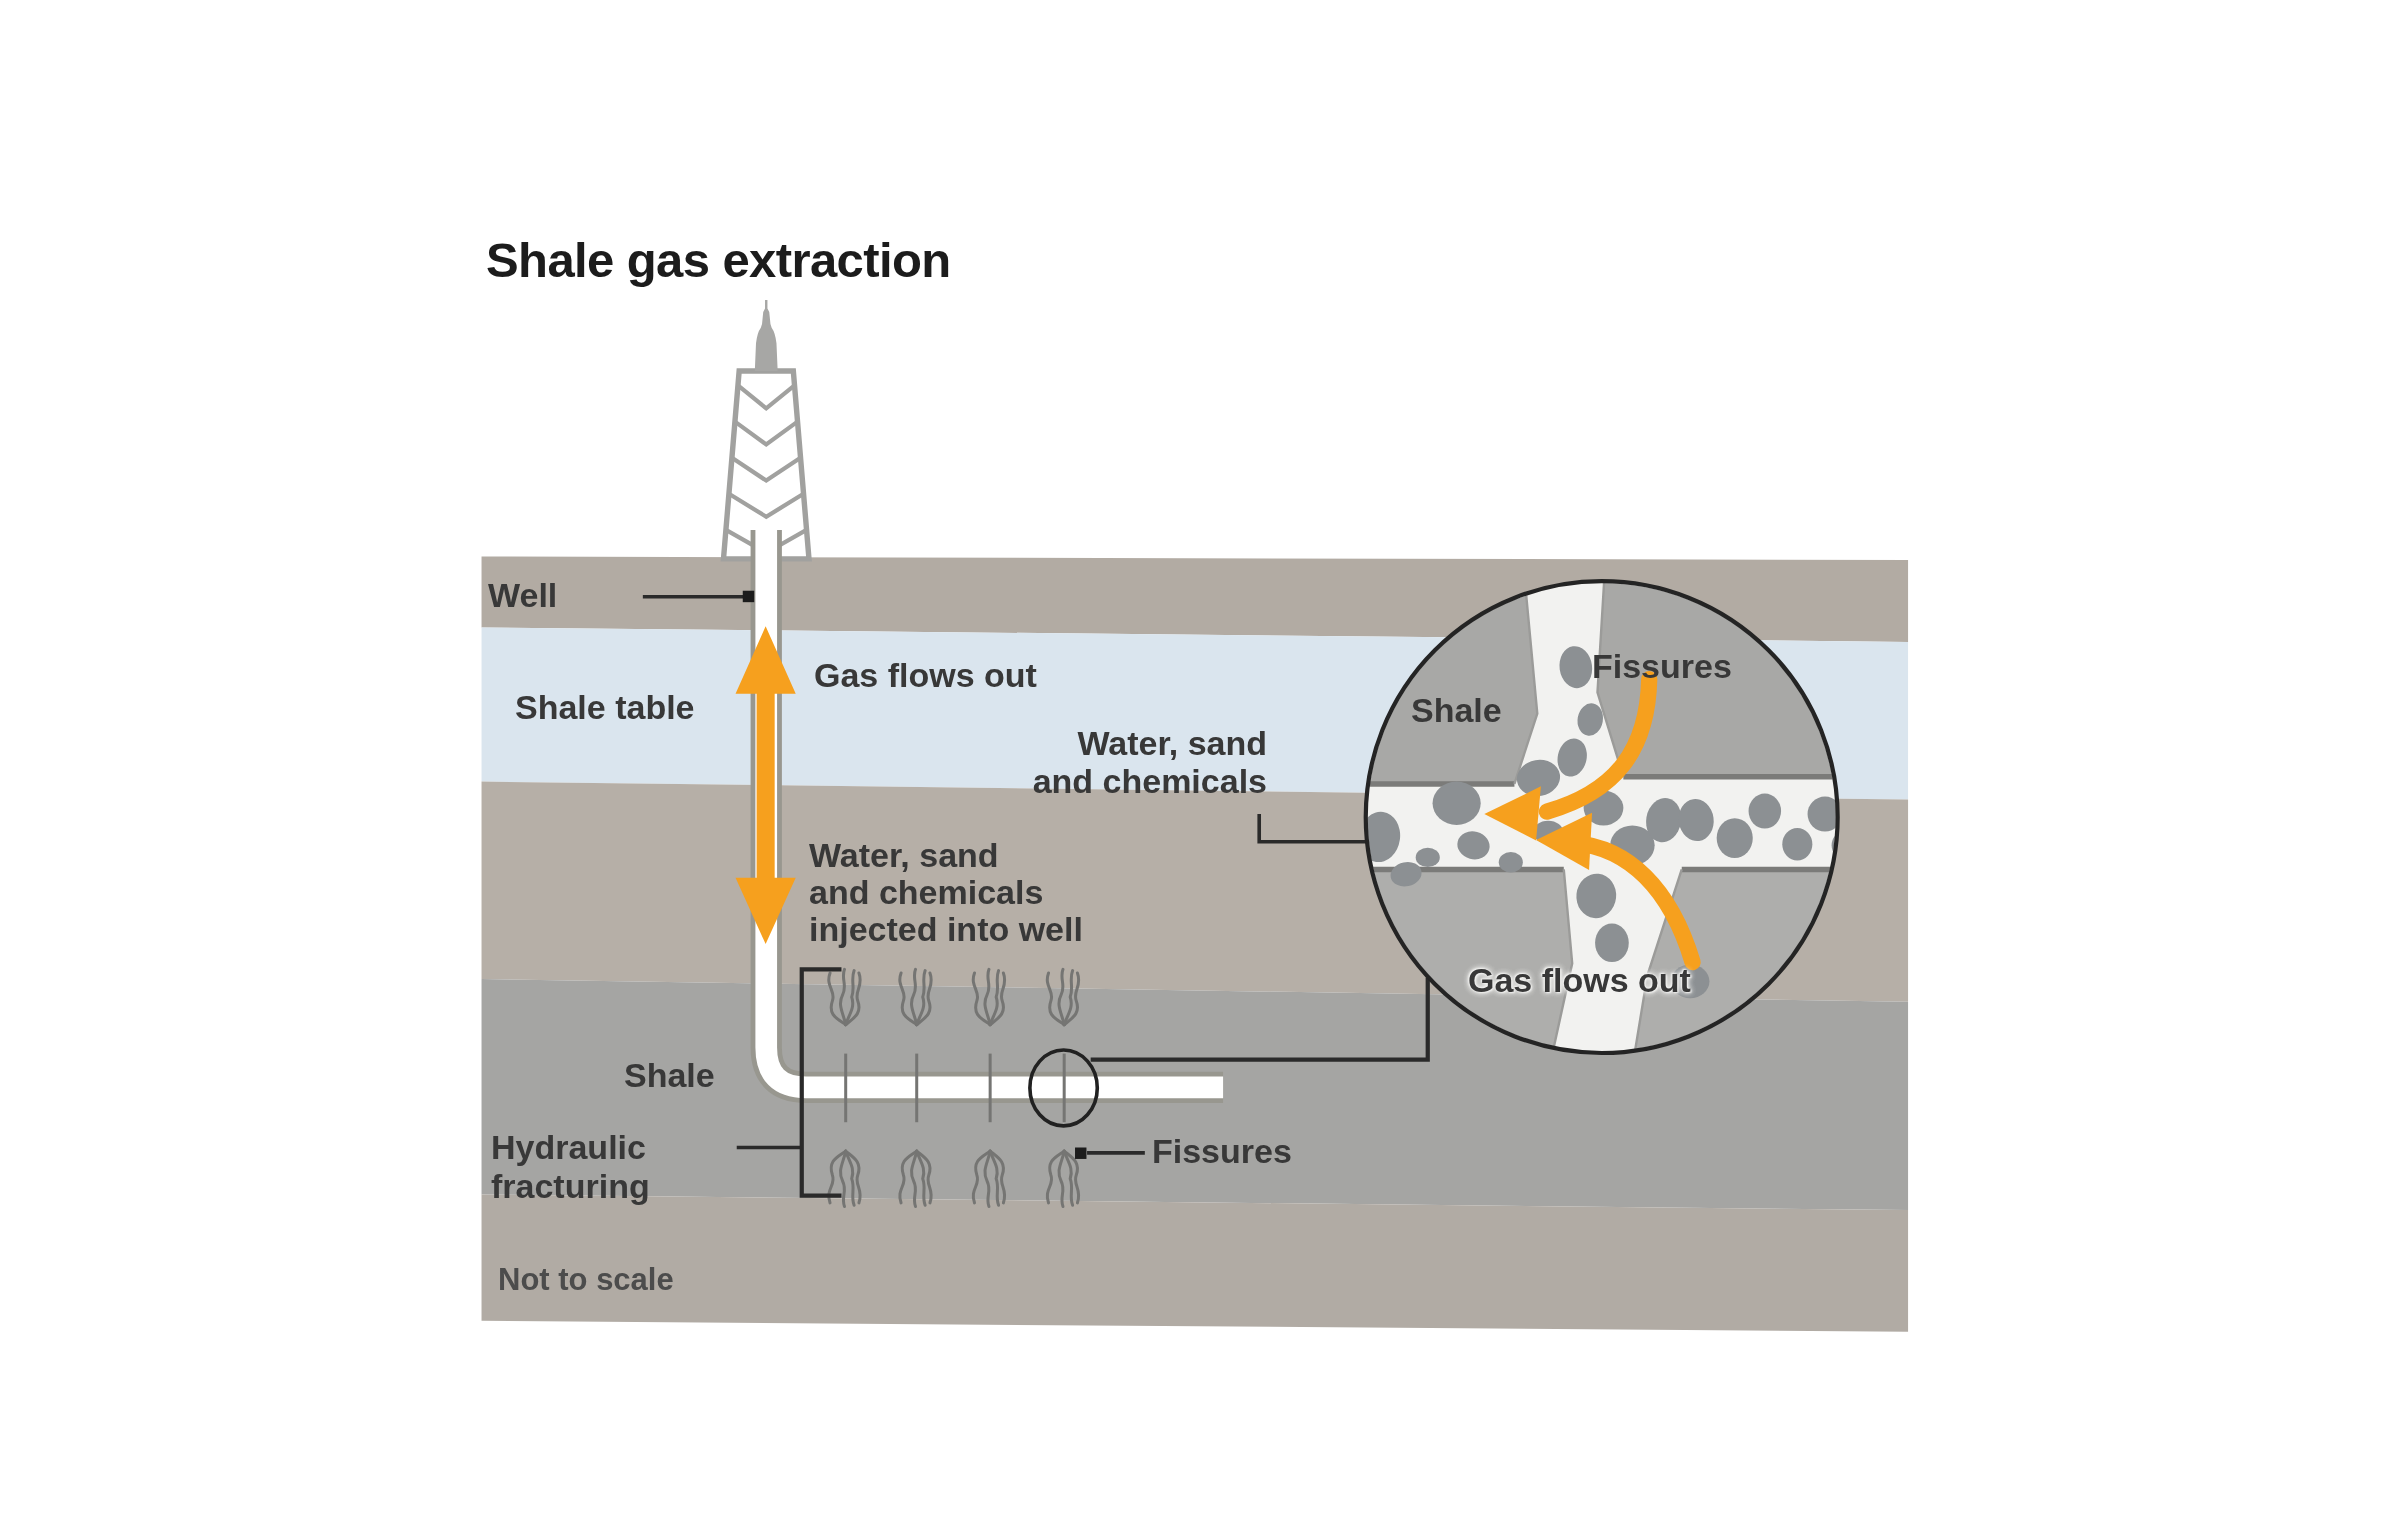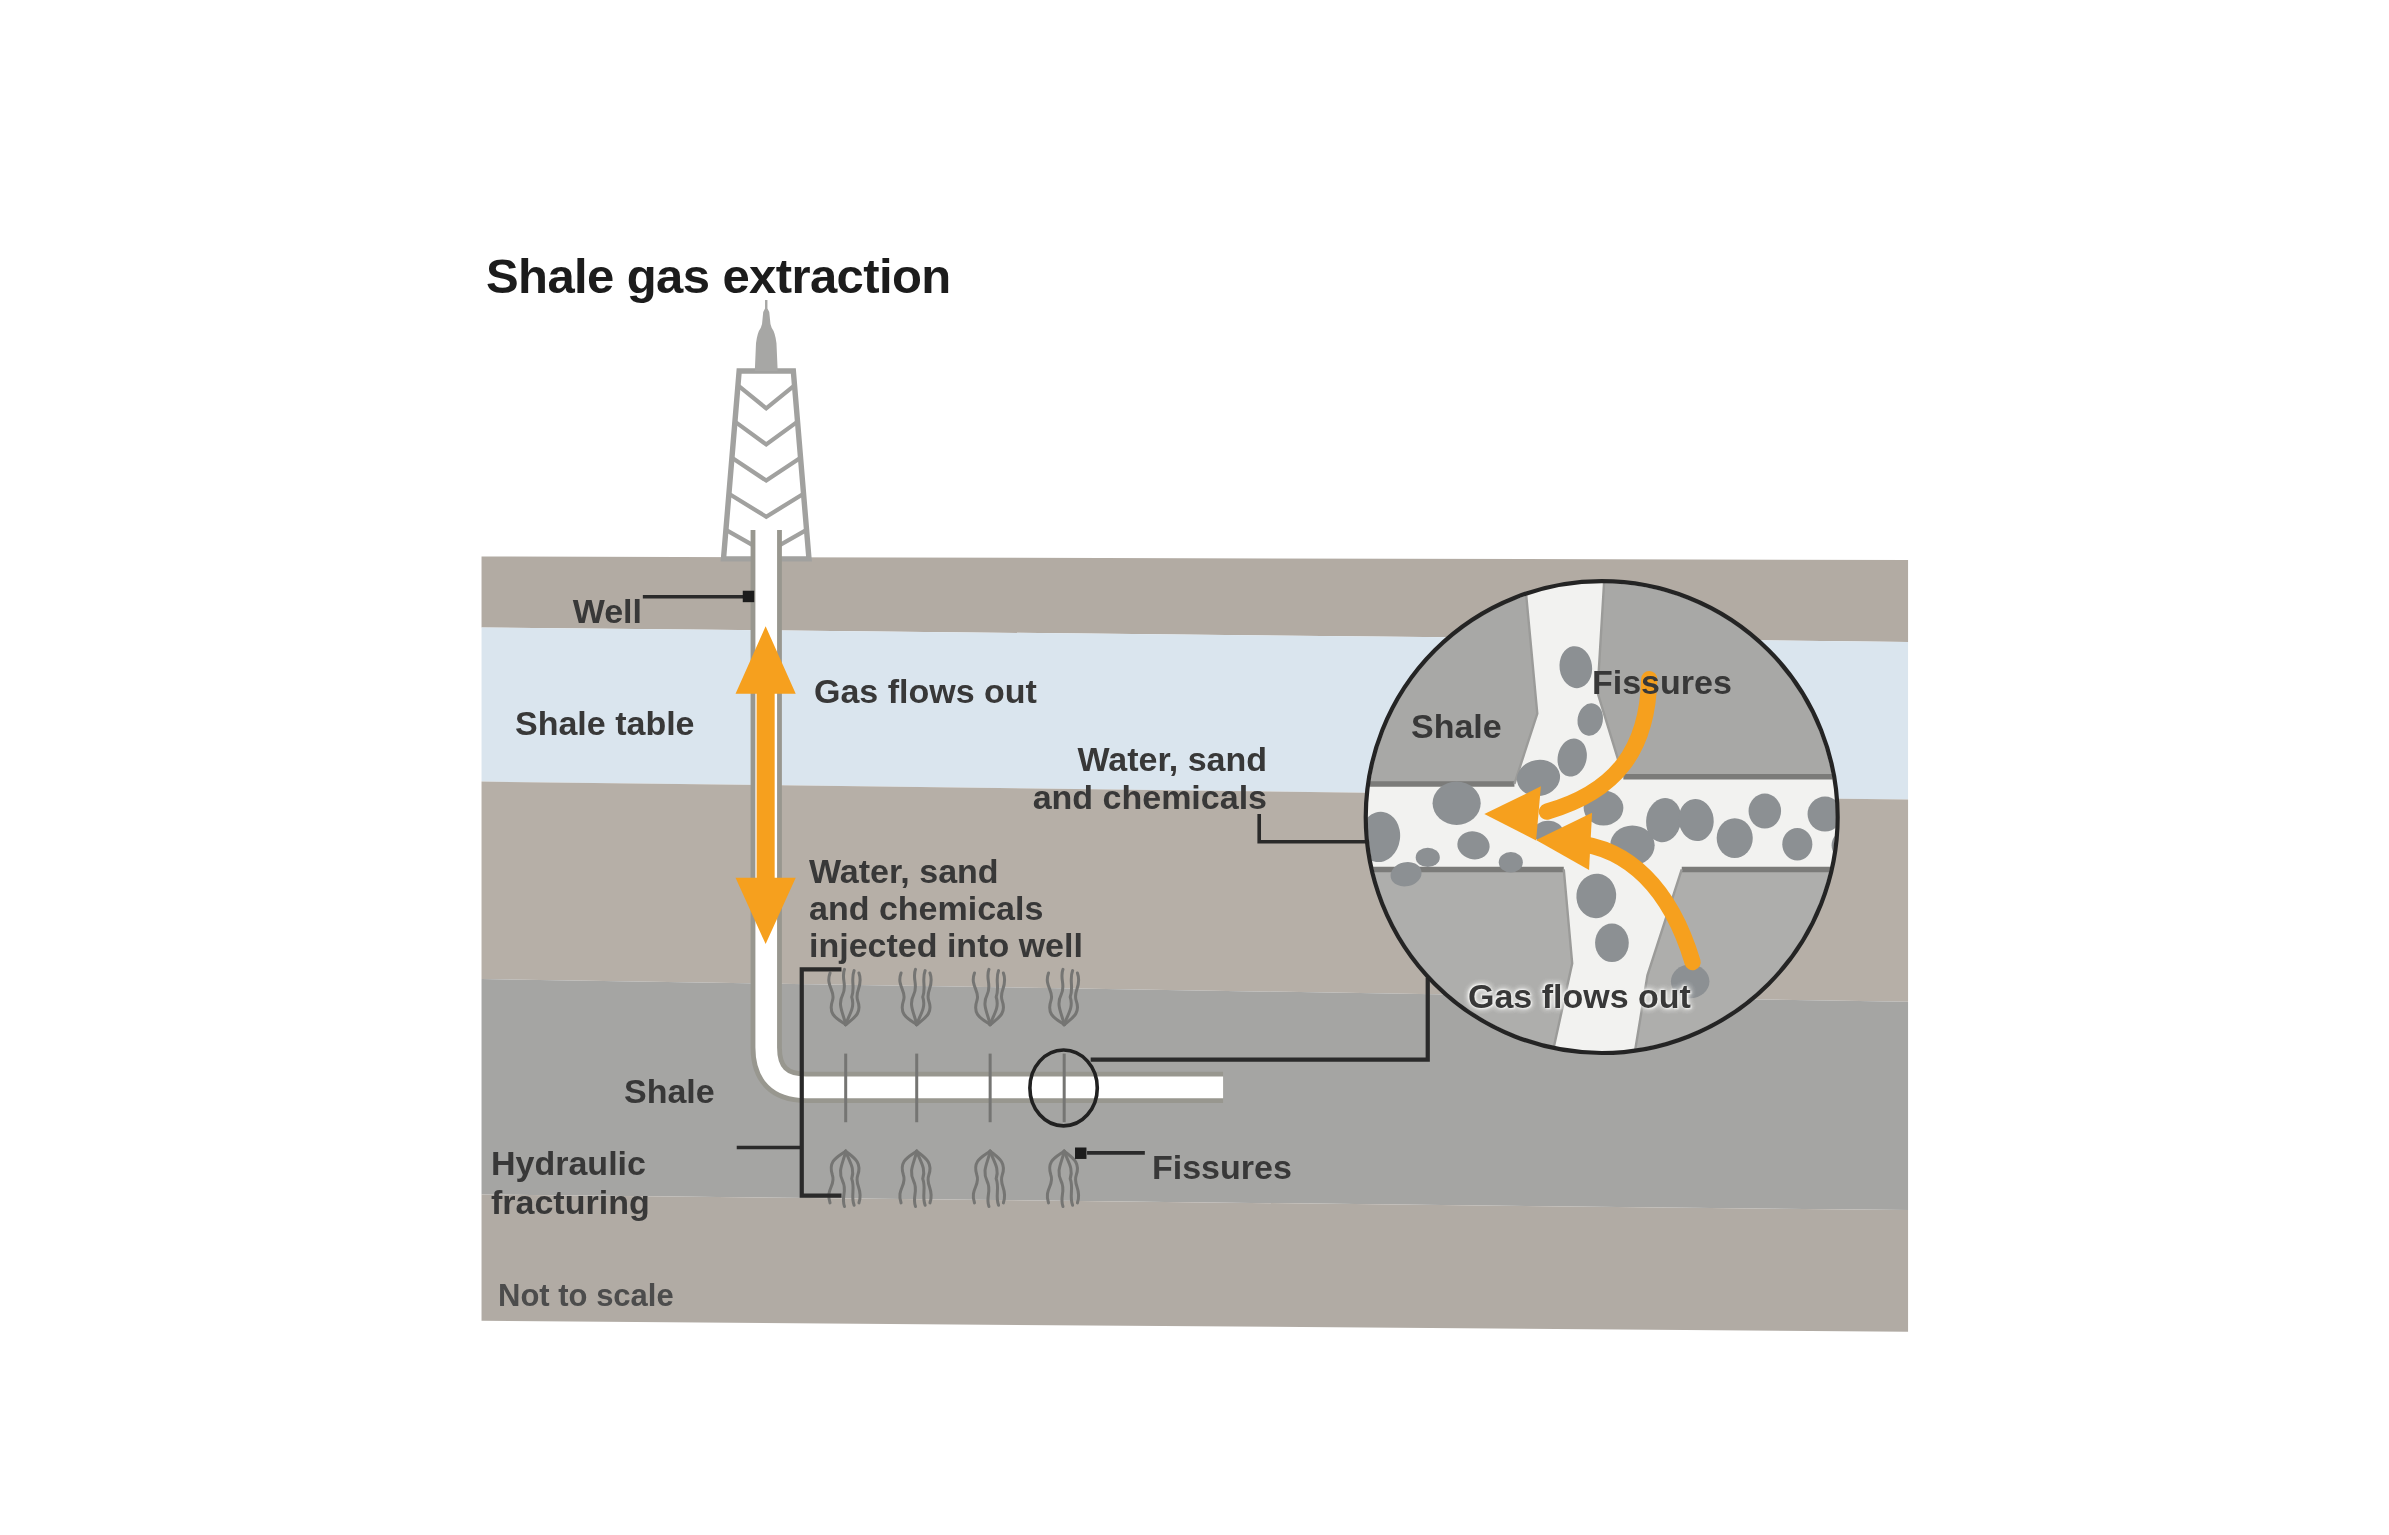--- a/index.html
+++ b/index.html
@@ -3,24 +3,24 @@
 <meta charset="utf-8">
 <style>
   html,body{margin:0;padding:0;background:#ffffff;}
   .stage{
     position:relative;width:2389px;height:1536px;background:#ffffff;overflow:hidden;
     font-family:"Liberation Sans", sans-serif;
   }
   svg{position:absolute;left:0;top:0;}
   .lbl{
     position:absolute;font-weight:bold;color:#383838;font-size:34px;
-    line-height:1.1;white-space:pre-line;margin-top:16px;
+    line-height:1.1;white-space:pre-line;
   }
   .title{left:486px;top:234px;font-size:49px;color:#1c1c1c;letter-spacing:-0.6px;}
-  .well{left:488px;top:577px;width:154px;text-align:right;}
+  .well{left:488px;top:577px;width:154px;text-align:left;}
   .gas-out{left:814px;top:657px;}
   .water-table{left:515px;top:689px;}
   .injection{left:809px;top:837px;line-height:1.09;}
   .shale-main{left:624px;top:1057px;}
   .hydraulic{left:491px;top:1128px;width:241px;text-align:left;line-height:1.14;}
   .fissures{left:1152px;top:1133px;}
   .note{left:498px;top:1263px;font-weight:bold;font-size:31px;color:#4c4c4c;}
   .inset-watersand{left:1023px;top:724px;width:244px;text-align:right;line-height:1.12;}
   .inset-shale{left:1411px;top:692px;}
   .inset-fissure{left:1592px;top:648px;}

